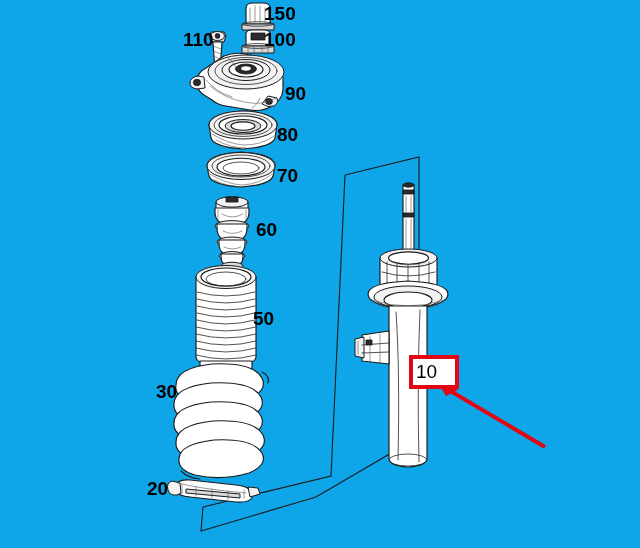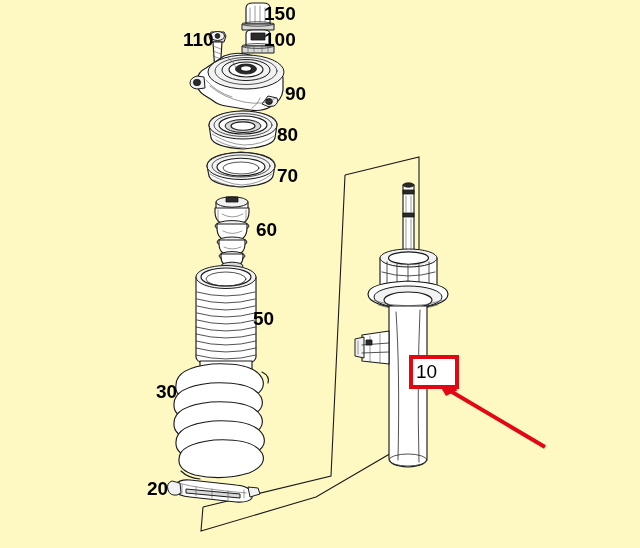--- a/index.html
+++ b/index.html
@@ -7,21 +7,21 @@
     padding: 0;
     background: #ffffff;
   }
   body {
     font-family: "Liberation Sans", sans-serif;
   }
   #diagram-root {
     position: relative;
     width: 640px;
     height: 548px;
-    background: #fef9c3;
+    background: #0ea5e9;
     overflow: hidden;
   }
   #diagram-svg {
     position: absolute;
     left: 0;
     top: 0;
     width: 640px;
     height: 548px;
   }
   .part-label {

